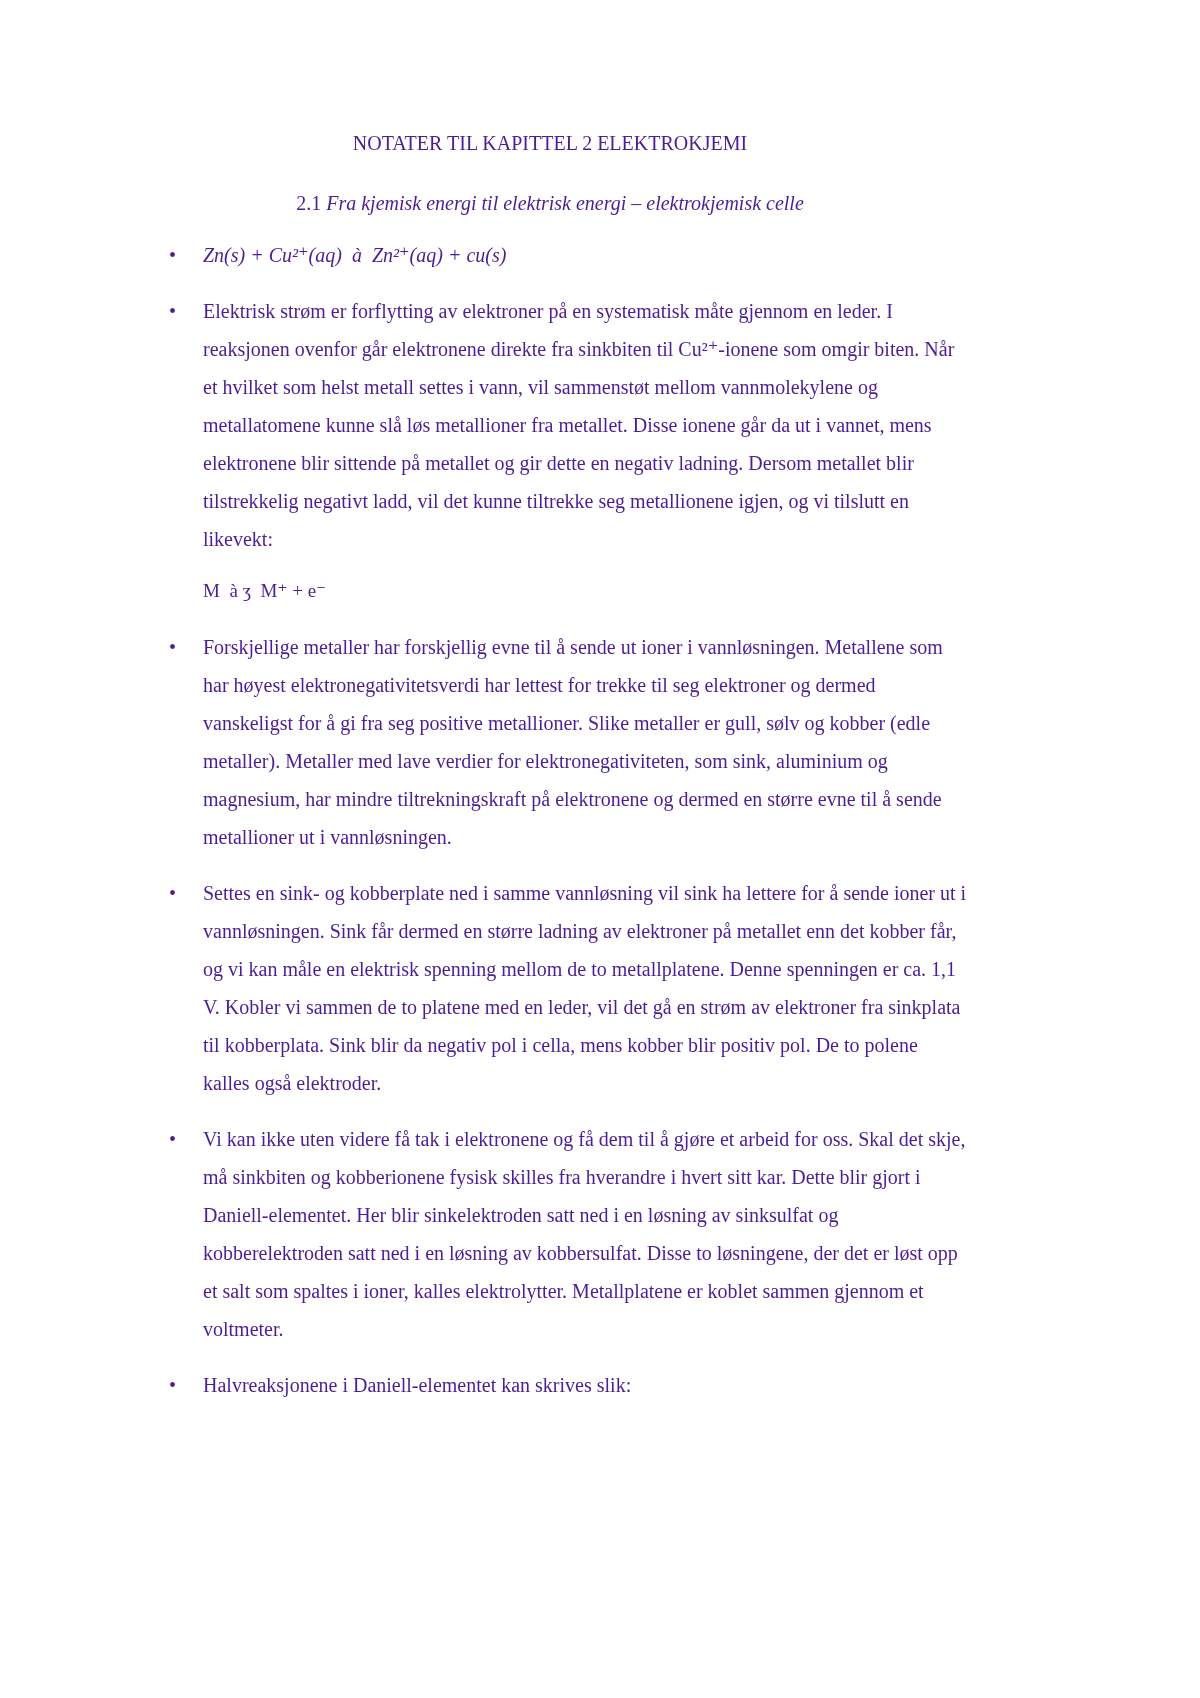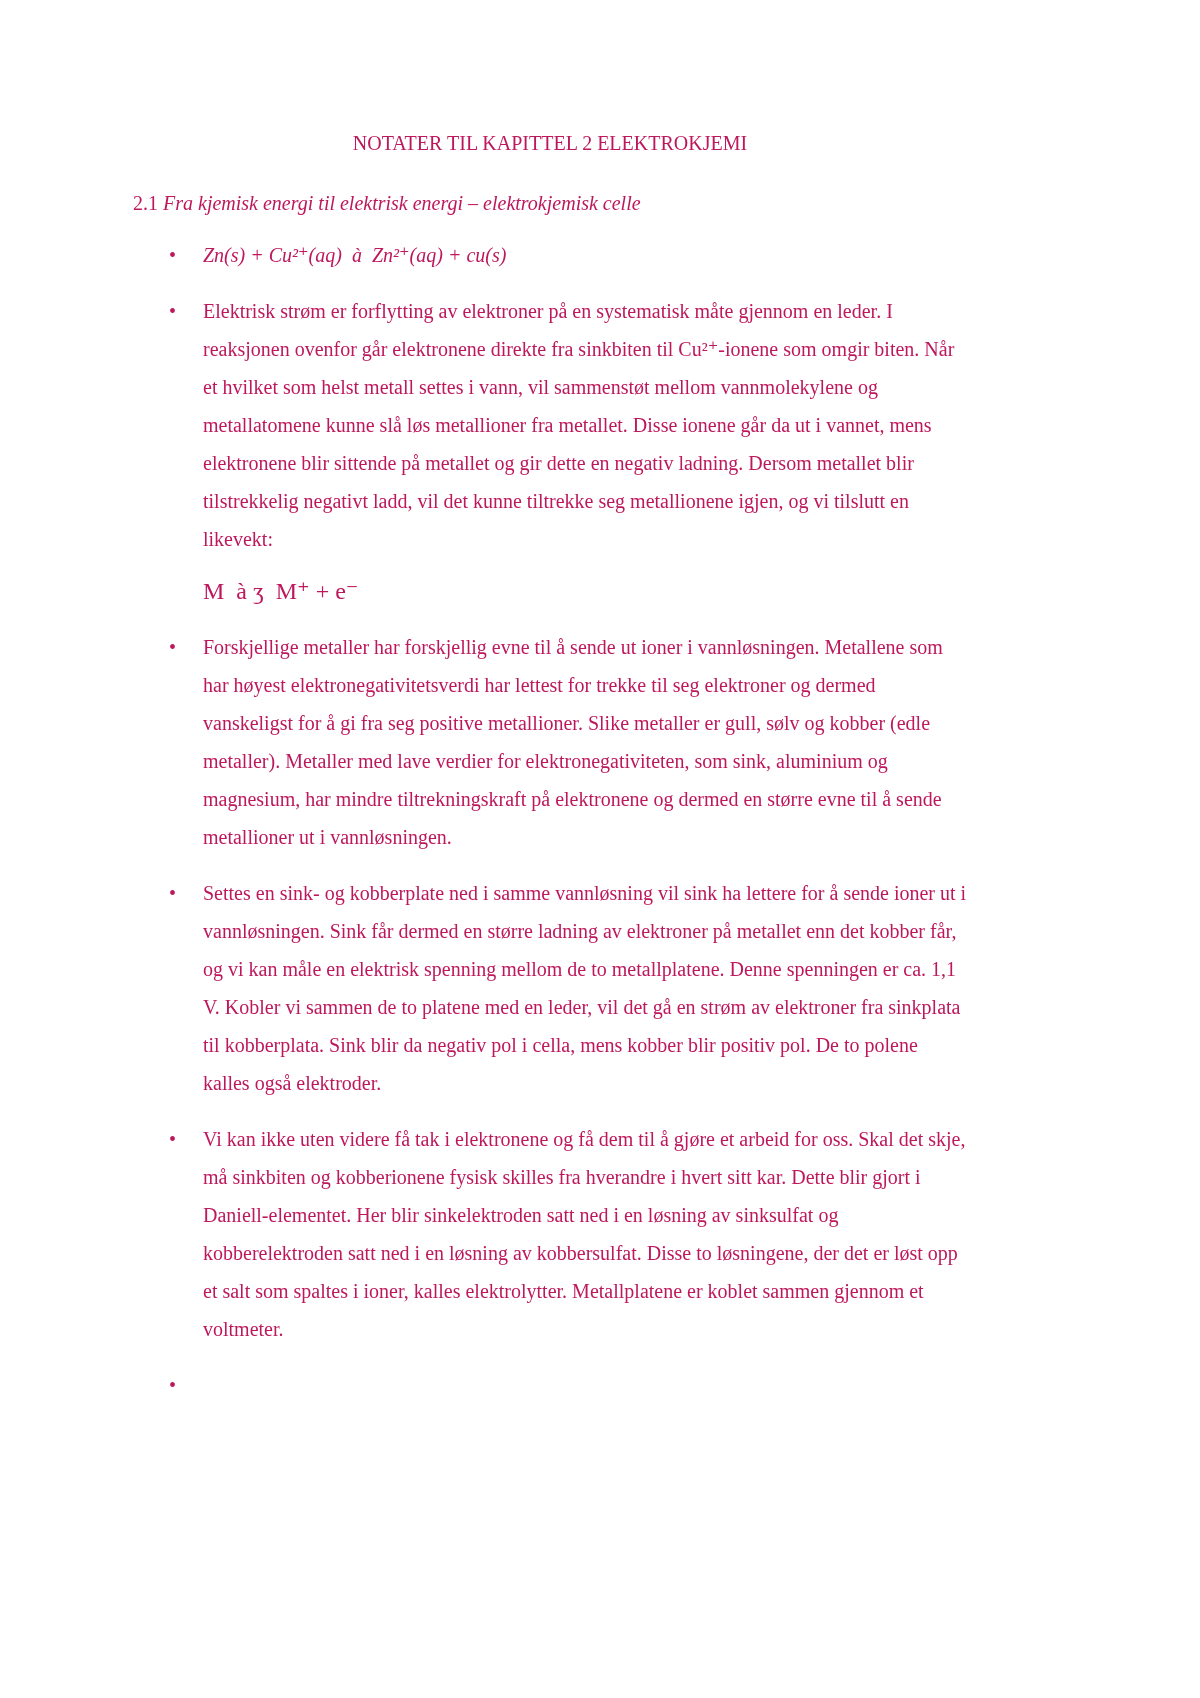--- a/index.html
+++ b/index.html
@@ -6,36 +6,37 @@
     margin: 0;
     padding: 0;
     background: #ffffff;
   }
   .page {
     position: relative;
     width: 1200px;
     height: 1698px;
     box-sizing: border-box;
     background: #ffffff;
-    color: #be185d;
+    color: #4c1d95;
     font-family: "Liberation Serif", "DejaVu Serif", serif;
     padding: 124px 233px 40px 133px;
     overflow: hidden;
   }
   .doc-title {
     font-size: 20px;
     line-height: 38px;
     font-weight: normal;
     text-align: center;
     margin: 0 0 22px 0;
   }
   .section-heading {
     font-size: 20px;
     line-height: 38px;
     margin: 0 0 14px 0;
+    text-align: center;
   }
   .section-heading .italic-part {
     font-style: italic;
   }
   ul.bullet-list {
     margin: 0;
     padding: 0;
     list-style: none;
   }
   li.item {
@@ -56,21 +57,21 @@
   .item-text {
     white-space: pre-wrap;
   }
   .equation-text {
     white-space: pre-wrap;
     font-style: italic;
   }
   .sub-equation {
     margin-top: 14px;
     white-space: pre-wrap;
-    font-size: 24px;
+    font-size: 19px;
     line-height: 38px;
   }
 </style>
 </head>
 <body>
 
 <div class="page">
 
   <h1 class="doc-title">NOTATER TIL KAPITTEL 2 ELEKTROKJEMI</h1>
 
@@ -101,17 +102,18 @@
       <span class="item-text">Settes en sink- og kobberplate ned i samme vannløsning vil sink ha lettere for å sende ioner ut i vannløsningen. Sink får dermed en større ladning av elektroner på metallet enn det kobber får, og vi kan måle en elektrisk spenning mellom de to metallplatene. Denne spenningen er ca. 1,1 V. Kobler vi sammen de to platene med en leder, vil det gå en strøm av elektroner fra sinkplata til kobberplata. Sink blir da negativ pol i cella, mens kobber blir positiv pol. De to polene kalles også elektroder.</span>
     </li>
 
     <li class="item">
       <span class="marker">•</span>
       <span class="item-text">Vi kan ikke uten videre få tak i elektronene og få dem til å gjøre et arbeid for oss. Skal det skje, må sinkbiten og kobberionene fysisk skilles fra hverandre i hvert sitt kar. Dette blir gjort i Daniell-elementet. Her blir sinkelektroden satt ned i en løsning av sinksulfat og kobberelektroden satt ned i en løsning av kobbersulfat. Disse to løsningene, der det er løst opp et salt som spaltes i ioner, kalles elektrolytter. Metallplatene er koblet sammen gjennom et voltmeter.</span>
     </li>
 
     <li class="item">
       <span class="marker">•</span>
+      <span class="item-text">Halvreaksjonene i Daniell-elementet kan skrives slik:</span>
     </li>
 
   </ul>
 
 </div>
 
 </body></html>

